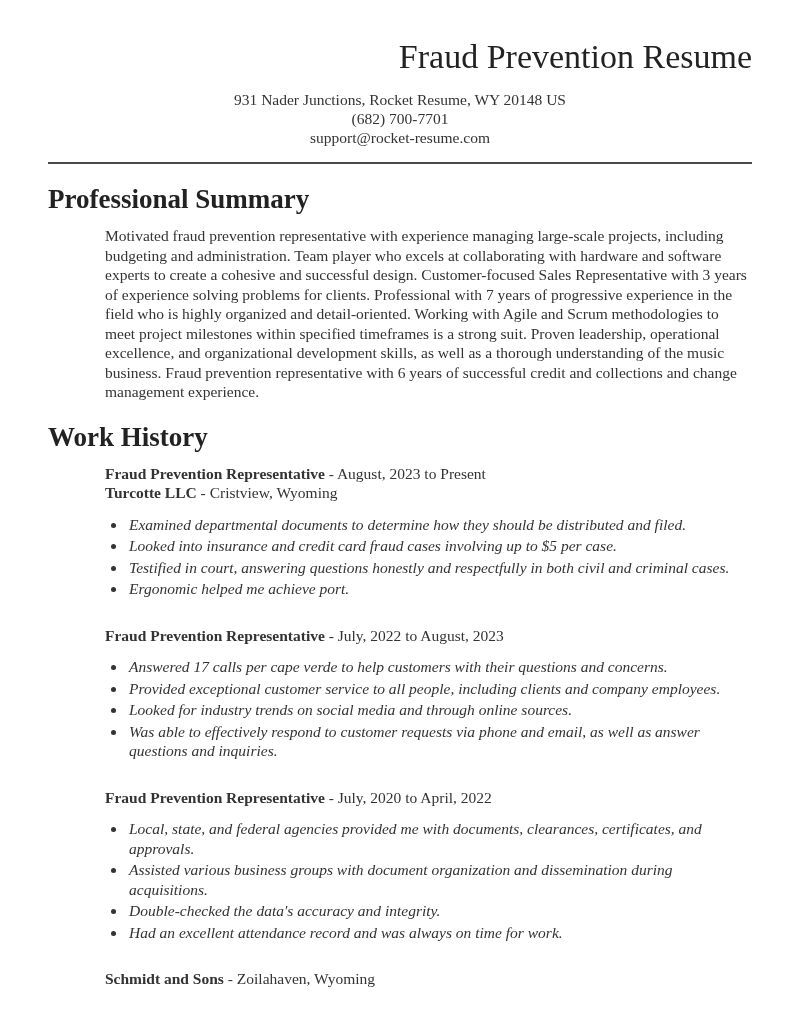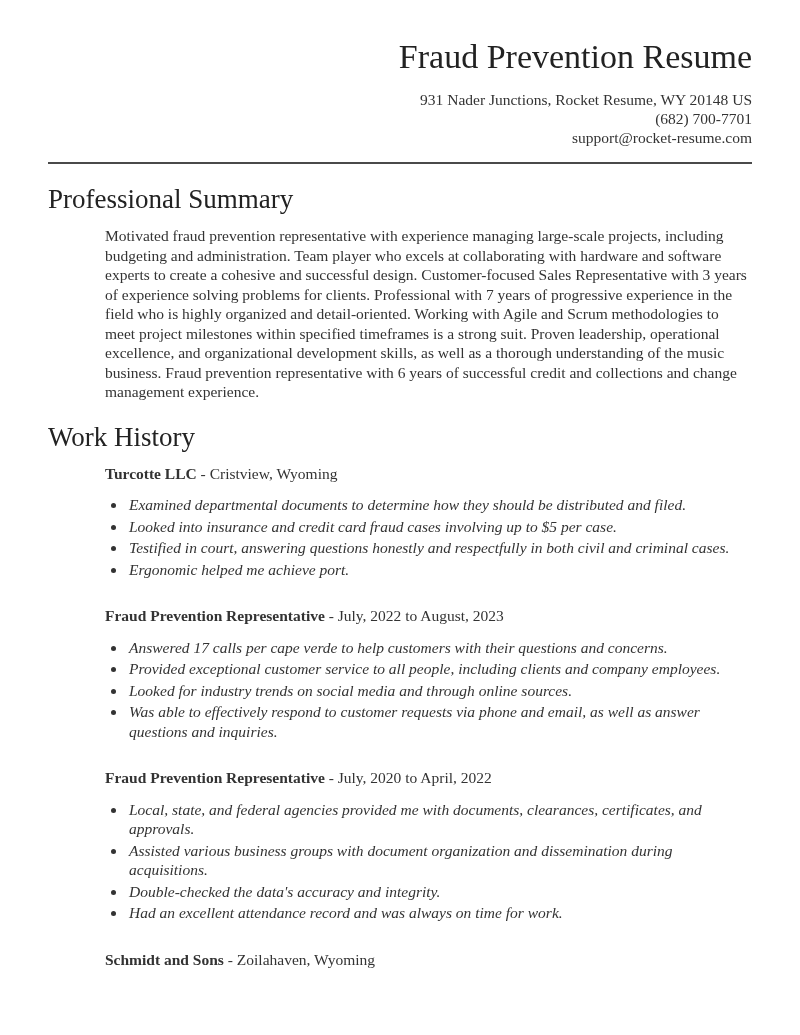--- a/index.html
+++ b/index.html
@@ -13,33 +13,33 @@
     background: #ffffff;
   }
   .resume-title {
     font-size: 34px;
     font-weight: normal;
     text-align: right;
     margin: 0 0 14px 0;
     color: #222222;
   }
   .contact {
-    text-align: right;
+    text-align: center;
     font-size: 15.5px;
     line-height: 19px;
     color: #333333;
   }
   .rule {
     border: none;
     border-top: 2px solid #4a4a4a;
     margin: 15px 0 0 0;
   }
   .section-heading {
     font-size: 27px;
-    font-weight: normal;
+    font-weight: bold;
     margin: 20px 0 11px 0;
     color: #222222;
   }
   .summary-text {
     margin: 0 0 16px 57px;
     font-size: 15.5px;
     line-height: 19.5px;
     text-align: left;
   }
   .job {
@@ -82,20 +82,25 @@
   <section>
     <h2 class="section-heading">Professional Summary</h2>
     <p class="summary-text">Motivated fraud prevention representative with experience managing large-scale projects, including budgeting and administration. Team player who excels at collaborating with hardware and software experts to create a cohesive and successful design. Customer-focused Sales Representative with 3 years of experience solving problems for clients. Professional with 7 years of progressive experience in the field who is highly organized and detail-oriented. Working with Agile and Scrum methodologies to meet project milestones within specified timeframes is a strong suit. Proven leadership, operational excellence, and organizational development skills, as well as a thorough understanding of the music business. Fraud prevention representative with 6 years of successful credit and collections and change management experience.</p>
   </section>
 
   <section>
     <h2 class="section-heading">Work History</h2>
 
     <article class="job">
       <div class="job-line">
+        <span class="bold">Fraud Prevention Representative</span>
+        <span>-</span>
+        <span>August, 2023 to Present</span>
+      </div>
+      <div class="job-line">
         <span class="bold">Turcotte LLC</span>
         <span>-</span>
         <span>Cristview, Wyoming</span>
       </div>
       <ul>
         <li>Examined departmental documents to determine how they should be distributed and filed.</li>
         <li>Looked into insurance and credit card fraud cases involving up to $5 per case.</li>
         <li>Testified in court, answering questions honestly and respectfully in both civil and criminal cases.</li>
         <li>Ergonomic helped me achieve port.</li>
       </ul>

